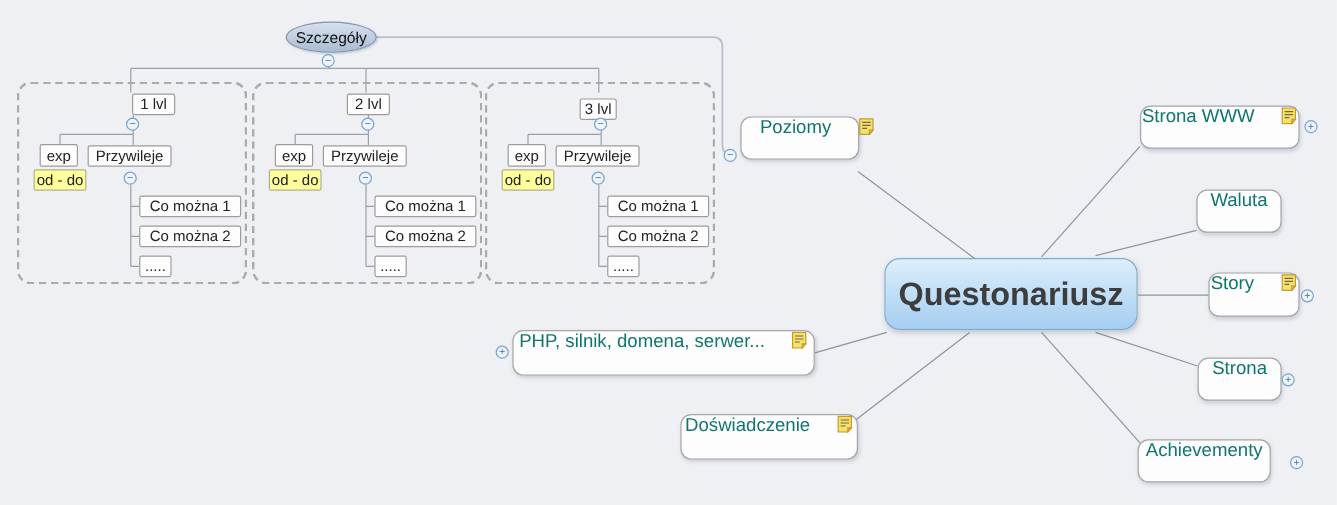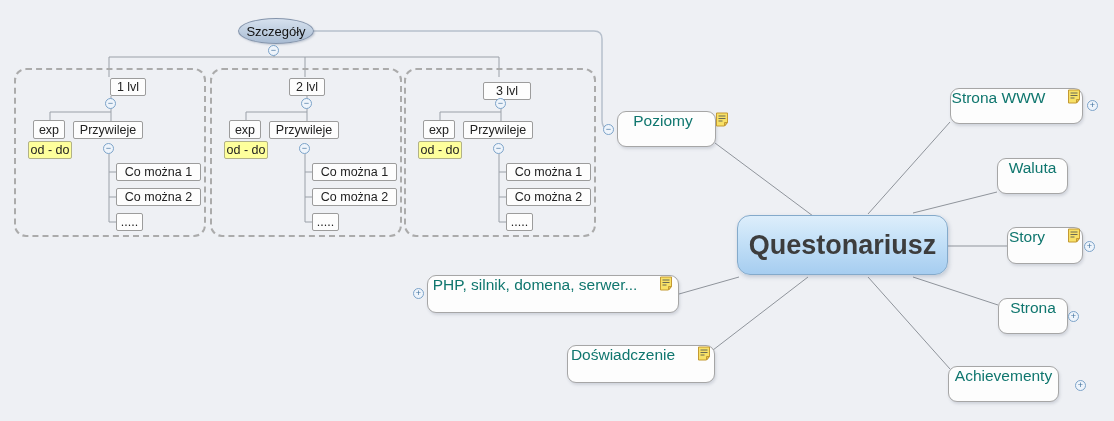--- a/index.html
+++ b/index.html
@@ -177,21 +177,21 @@
         <path d="M95,26 L95,42"></path>
           <path d="M34,42 L95,42"></path>
         <path d="M34,42 L34,50"></path>
           <path d="M95,42 L95,51"></path>
         <path d="M93,84 L93,152"></path>
         <path d="M93,102 L100,102"></path>
           <path d="M93,127 L100,127"></path>
           <path d="M93,152 L100,152"></path>
       </g>
     </svg>
-    <div class="sbox" style="left:77px;top:12px;width:48px;height:18px;">
+    <div class="sbox" style="left:77px;top:12px;width:31px;height:18px;">
         <span>3 lvl</span>
       </div>
     <div class="toggle" style="left:89px;top:28px;">
         <span>−</span>
       </div>
     <div class="sbox" style="left:17px;top:50px;width:32px;height:19px;">
         <span>exp</span>
       </div>
     <div class="sbox ybox" style="left:12px;top:71px;width:44px;height:18px;">
         <span>od - do</span>
@@ -209,21 +209,21 @@
         <span>Co można 2</span>
       </div>
     <div class="sbox" style="left:100px;top:143px;width:27px;height:18px;">
         <span>.....</span>
       </div>
   </div>
 
   <div class="toggle" style="left:603px;top:124px;">
       <span>−</span>
     </div>
-  <div class="node" style="left:617px;top:111px;width:99px;height:36px;padding-left:37px;">
+  <div class="node" style="left:617px;top:97px;width:99px;height:36px;padding-left:37px;">
     <span>Poziomy</span>
     <svg class="note" width="14" height="15" viewBox="0 0 14 15">
       <path d="M1.5,1 H12.5 V10.5 L9.5,14 H1.5 Z" fill="#f8e167" stroke="#c49a33"></path>
       <path d="M12.5,10.5 L9.5,10.5 L9.5,14 Z" fill="#e3c34e" stroke="#c49a33"></path>
       <path d="M3.5,4 H10.5 M3.5,6.5 H10.5 M3.5,9 H7.5" stroke="#6a6a55" stroke-width="1" fill="none"></path>
     </svg>
   </div>
 
   <div class="central" style="left:737px;top:215px;width:211px;height:60px;">
     <span>Questonariusz</span>

